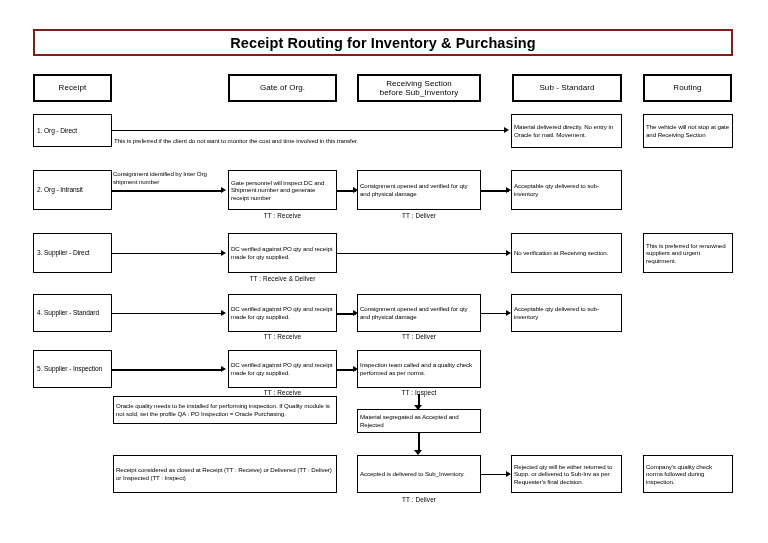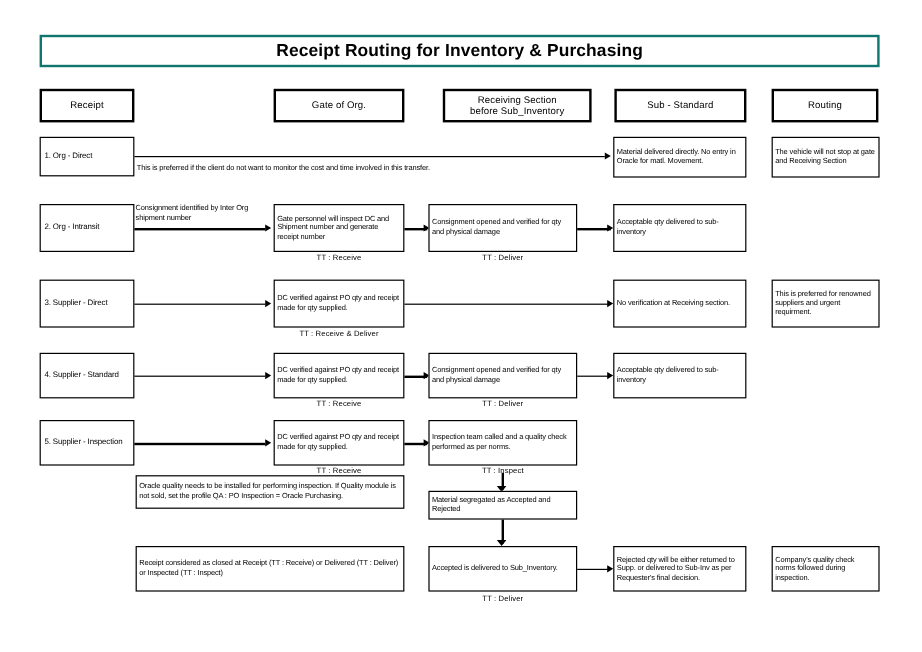--- a/index.html
+++ b/index.html
@@ -33,21 +33,21 @@
     line-height:7.6px;
     padding:0 2px;
     white-space:normal;
     letter-spacing:-0.1px;
   }
 
   
   #title-banner{
     position:absolute;
     left:33px; top:29px; width:700px; height:27px;
-    border:2px solid #0f766e;
+    border:2px solid #7f1d1d;
     box-sizing:border-box;
     display:flex;align-items:center;justify-content:center;
     background:#fff;
   }
   #title-banner .ttl{
     font-size:14.5px;
     font-weight:bold;
     letter-spacing:0.1px;
     white-space:nowrap;
   }
@@ -123,21 +123,21 @@
   <div id="title-banner">
     <span class="ttl">Receipt Routing for Inventory &amp; Purchasing</span>
   </div>
 
   <div class="box hdr" style="left:33px;  top:74px; width:79px;  height:28px;">
     <span class="t">Receipt</span>
   </div>
   <div class="box hdr" style="left:228px; top:74px; width:109px; height:28px;">
     <span class="t">Gate of Org.</span>
   </div>
-  <div class="box hdr" style="left:357px; top:74px; width:124px; height:28px;margin-left:12px;">
+  <div class="box hdr" style="left:357px; top:74px; width:124px; height:28px;">
     <span class="t" style="white-space:pre-line;">Receiving Section
 before Sub_Inventory</span>
   </div>
   <div class="box hdr" style="left:512px; top:74px; width:110px; height:28px;">
     <span class="t">Sub - Standard</span>
   </div>
   <div class="box hdr" style="left:643px; top:74px; width:89px;  height:28px;">
     <span class="t">Routing</span>
   </div>
 

